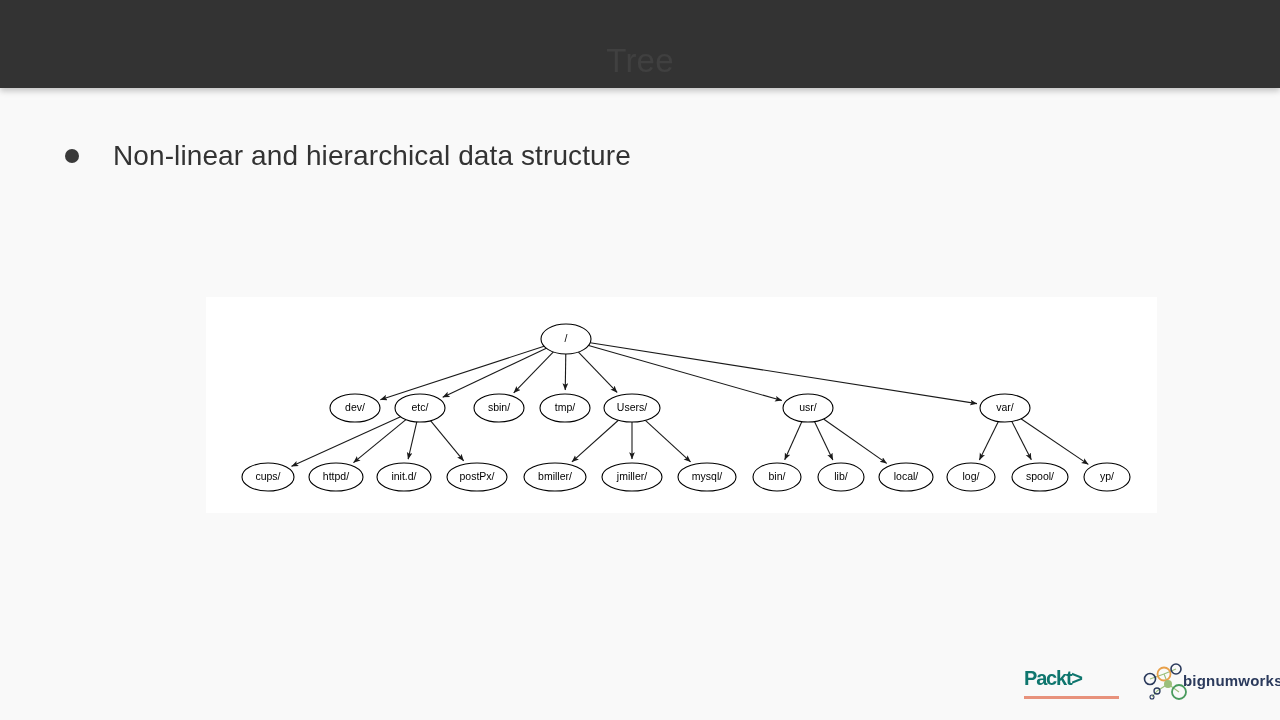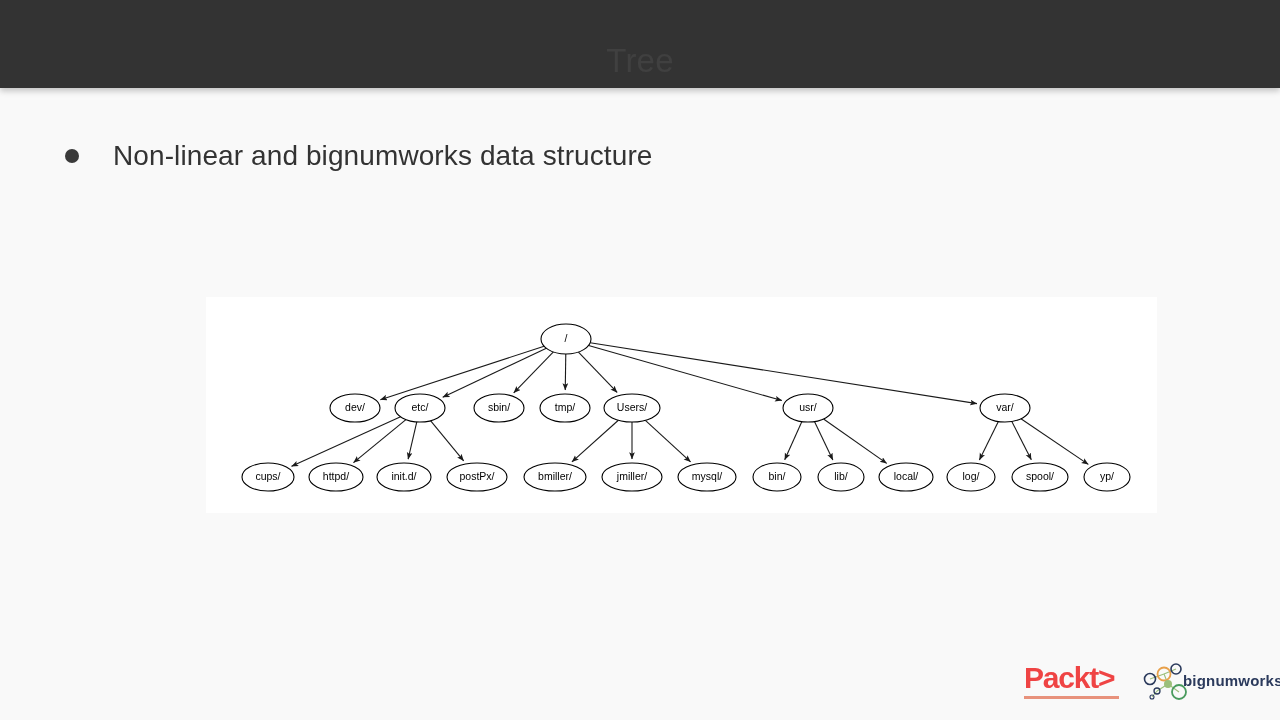--- a/index.html
+++ b/index.html
@@ -116,23 +116,23 @@
     position: absolute;
     left: 14px;
     top: 6px;
     width: 110px;
     height: 42px;
   }
   #packt-wordmark {
     position: absolute;
     left: 0;
     top: 0;
-    font-size: 30px;
+    font-size: 20px;
     font-weight: bold;
-    color: #ef4444;
+    color: #0f766e;
     letter-spacing: -1.2px;
     white-space: pre;
     line-height: 34px;
     text-align: right;
   }
   #packt-underline {
     position: absolute;
     left: 0;
     top: 35px;
     width: 95px;
@@ -167,21 +167,21 @@
 <body>
 
 <div id="slide">
 
   <div id="header-bar"></div>
   <div id="slide-title">Tree</div>
 
   <div id="bullet-list">
     <div class="bullet-row">
       <span class="bullet-dot"></span>
-      <span class="bullet-text">Non-linear and bignumworks data structure</span>
+      <span class="bullet-text">Non-linear and hierarchical data structure</span>
     </div>
   </div>
 
   <div id="diagram-panel">
     <svg id="tree-svg" viewBox="0 0 951 216">
       <defs>
         <marker id="arrowhead" markerWidth="7" markerHeight="7" refX="6.2" refY="2.6" orient="auto" markerUnits="strokeWidth">
           <path d="M0,0 L6.4,2.6 L0,5.2 L1.4,2.6 Z" fill="#1a1a1a"></path>
         </marker>
       </defs>

